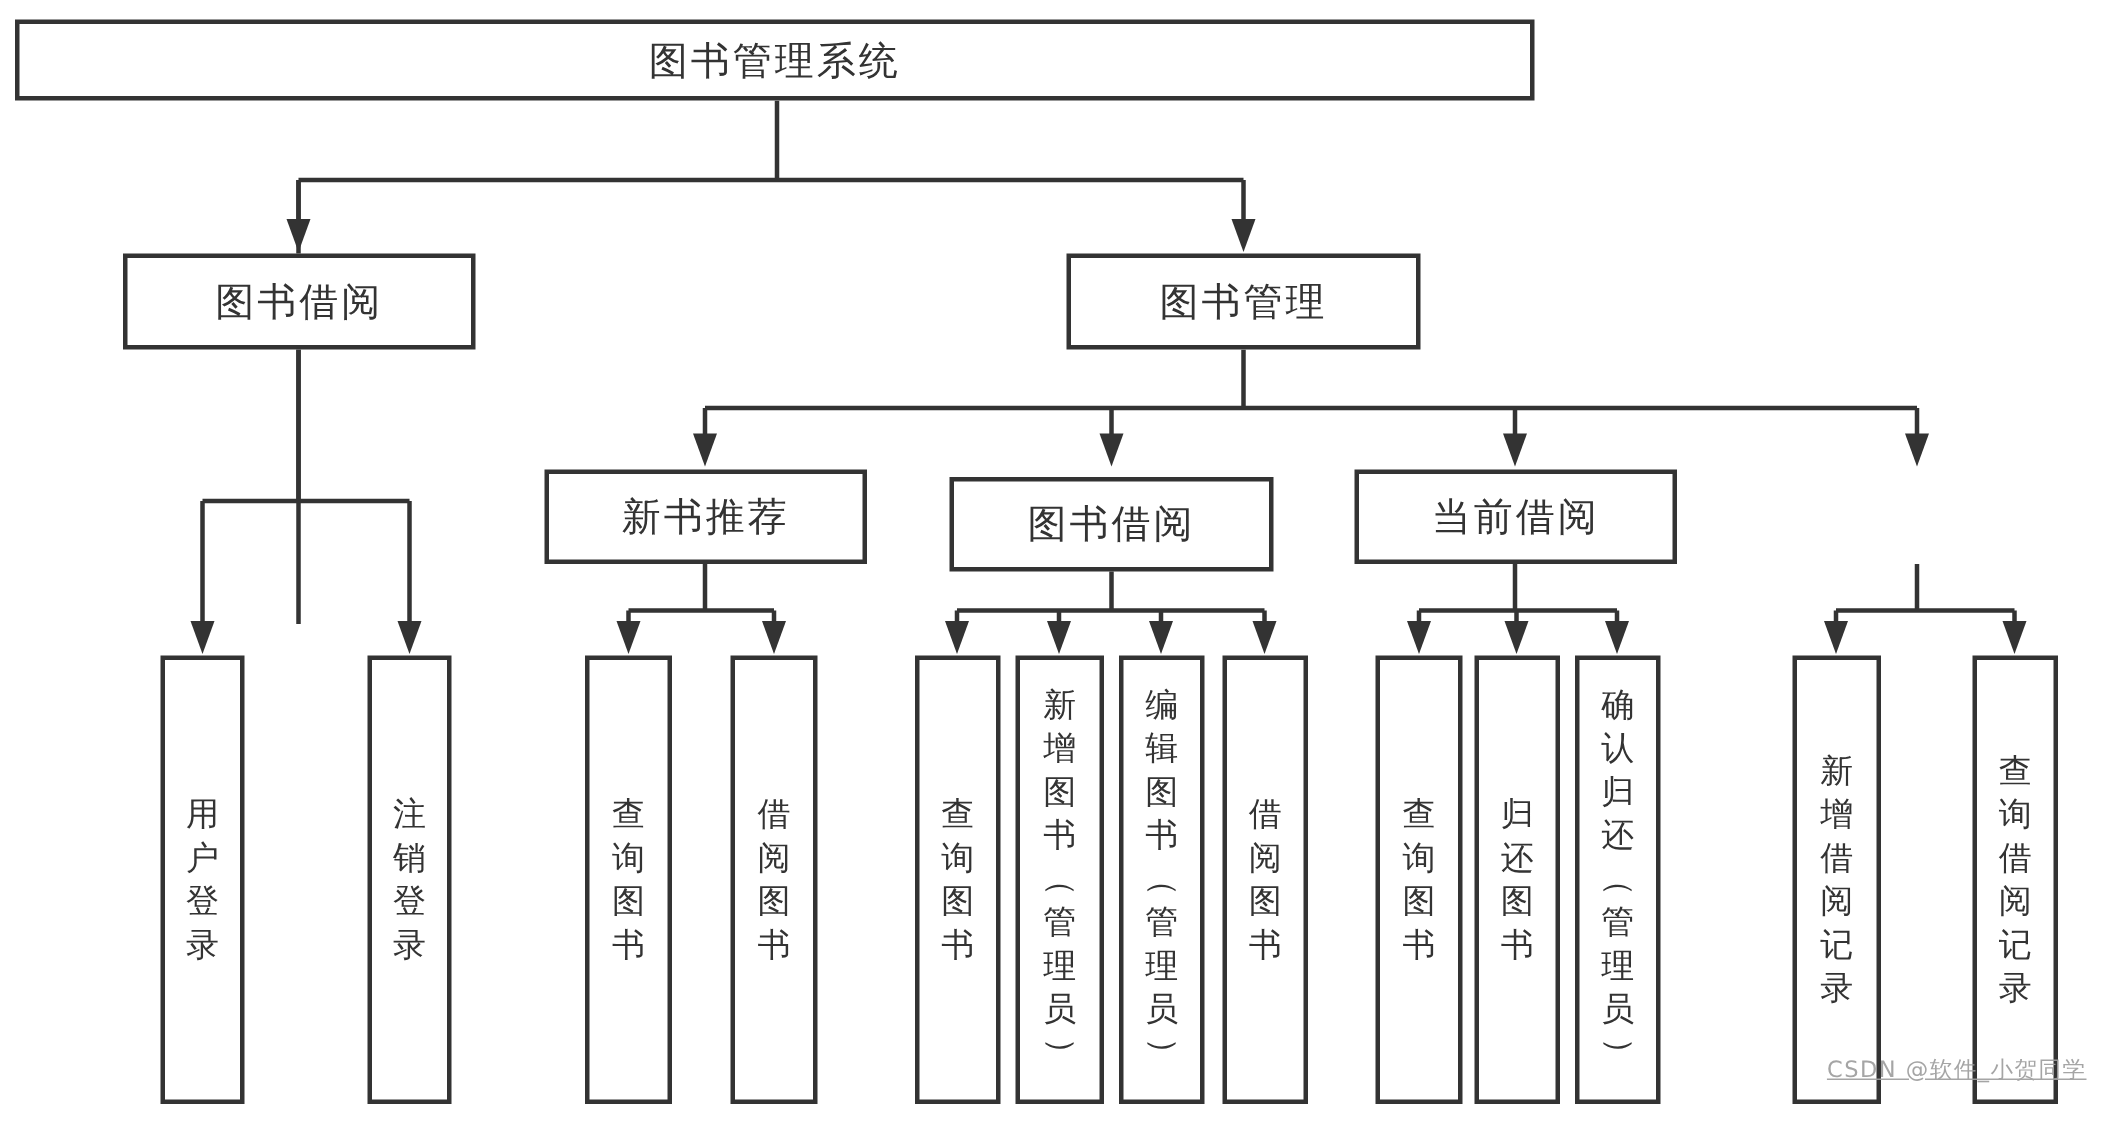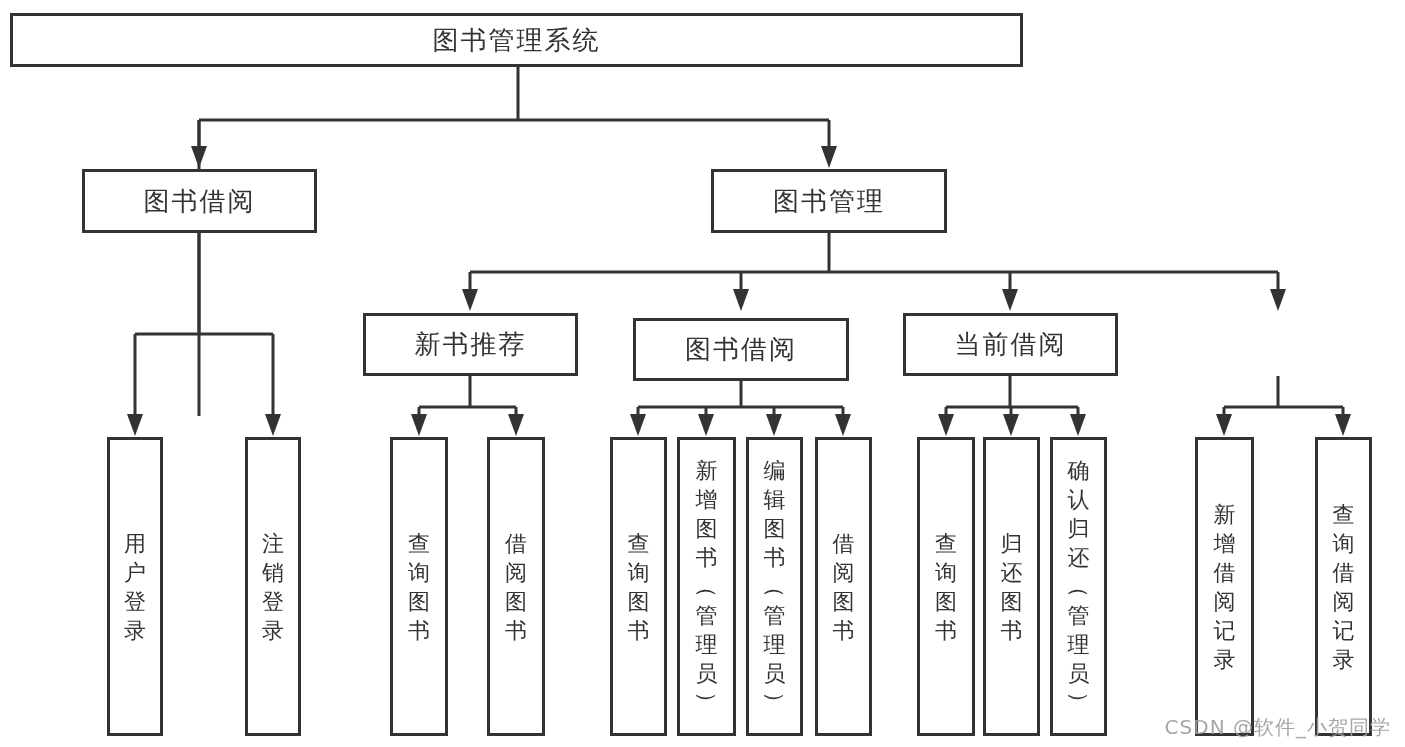--- a/index.html
+++ b/index.html
@@ -16,22 +16,22 @@
   }
   .hlabel{font-size:26px;letter-spacing:2px;white-space:nowrap;text-align:center;}
   .leaf{padding:0;}
   .vtext{
     display:flex;flex-direction:column;align-items:center;justify-content:center;
     width:100%;height:100%;font-size:22px;
   }
   .vtext .ch{height:29px;line-height:29px;text-align:center;}
   .vtext .rot{transform:rotate(90deg);}
   .watermark{
-    position:absolute;right:14px;bottom:6px;font-size:20px;letter-spacing:1px;
-    color:var(--wm,#9e9e9e);opacity:.92;white-space:nowrap;z-index:5;
+    position:absolute;right:14px;bottom:24px;font-size:15px;letter-spacing:1px;
+    color:var(--wm,#9e9e9e);opacity:.92;white-space:nowrap;z-index:5;text-decoration:underline;
   }
 </style>
 </head>
 <body>
 
 <div class="stage" style="--line: #333333; --text: #333333; --wm: #9e9e9e; --bg: #ffffff;">
 
   <svg class="wires" width="1405" height="747" viewBox="0 0 1405 747">
 
     <g>

